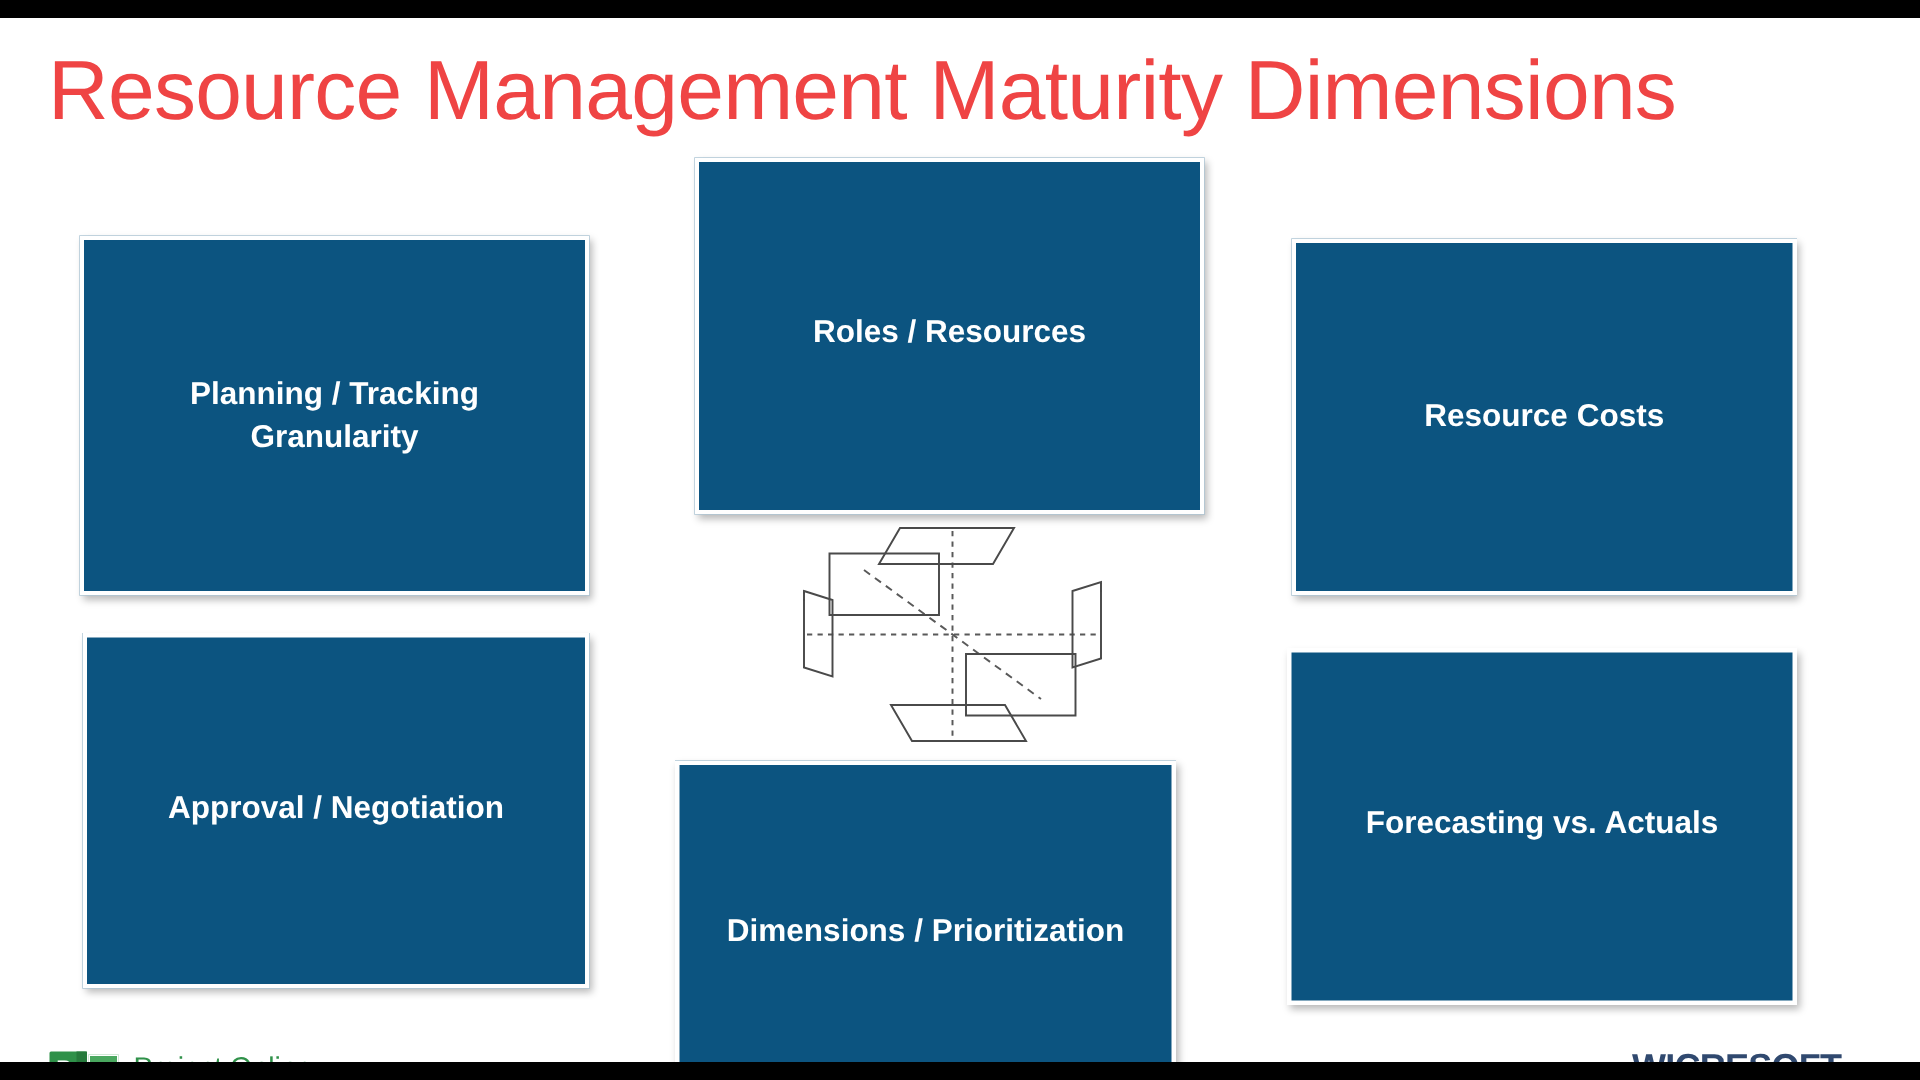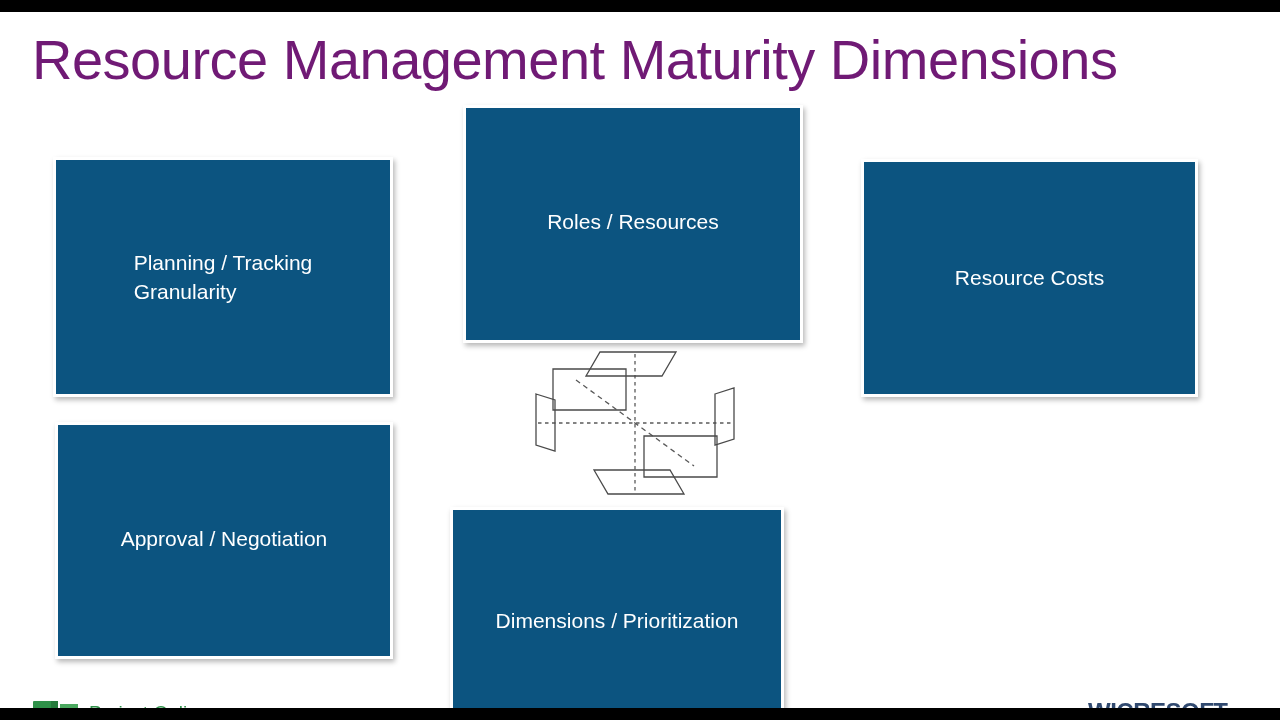--- a/index.html
+++ b/index.html
@@ -48,42 +48,42 @@
   .slide-title {
     position: absolute;
     left: 32px;
     top: 12px;
     width: 1160px;
     height: 72px;
     line-height: 72px;
     font-size: 56px;
     font-weight: 400;
     letter-spacing: -0.5px;
-    color: #701a75;
+    color: #ef4444;
     white-space: nowrap;
   }
 
   
   .dim-box {
     position: absolute;
     background: #0c5480;
     border: 3px solid #ffffff;
     box-sizing: border-box;
     box-shadow: 2px 3px 5px rgba(0,0,0,0.28);
     display: flex;
     align-items: center;
     justify-content: center;
     z-index: 5;
   }
   .dim-box .dim-label {
     color: #ffffff;
     font-size: 21px;
-    font-weight: 400;
+    font-weight: 700;
     line-height: 29px;
-    text-align: left;
+    text-align: center;
     padding: 0 14px;
     white-space: pre-line;
   }
 
   
   #box-planning      { left: 53px;  top: 145px; width: 340px; height: 240px; }
   #box-planning .dim-label { transform: translateY(-16px); margin-top: 31px; }
 
   #box-roles         { left: 463px; top: 93px;  width: 340px; height: 238px; }
   #box-roles .dim-label { transform: translateY(-3px); }
@@ -211,20 +211,23 @@
     </div>
 
     <div class="dim-box" id="box-approval">
       <span class="dim-label">Approval / Negotiation</span>
     </div>
 
     <div class="dim-box" id="box-governance">
       <span class="dim-label">Dimensions / Prioritization</span>
     </div>
 
+    <div class="dim-box" id="box-forecasting">
+      <span class="dim-label">Forecasting vs. Actuals</span>
+    </div>
 
     <svg id="pinwheel" viewBox="0 0 214 150">
       <g fill="none" stroke="#4a4a4a" stroke-width="1.3">
 
         <line x1="107" y1="6" x2="107" y2="144" stroke="#595959" stroke-dasharray="3.5,3.5"></line>
         <line x1="10" y1="75" x2="204" y2="75" stroke="#595959" stroke-dasharray="3.5,3.5"></line>
         <line x1="48" y1="32" x2="166" y2="118" stroke="#595959" stroke-dasharray="5,4"></line>
 
         <polygon points="25,21 98,21 98,62 25,62" fill="#ffffff" fill-opacity="0.0"></polygon>
 

